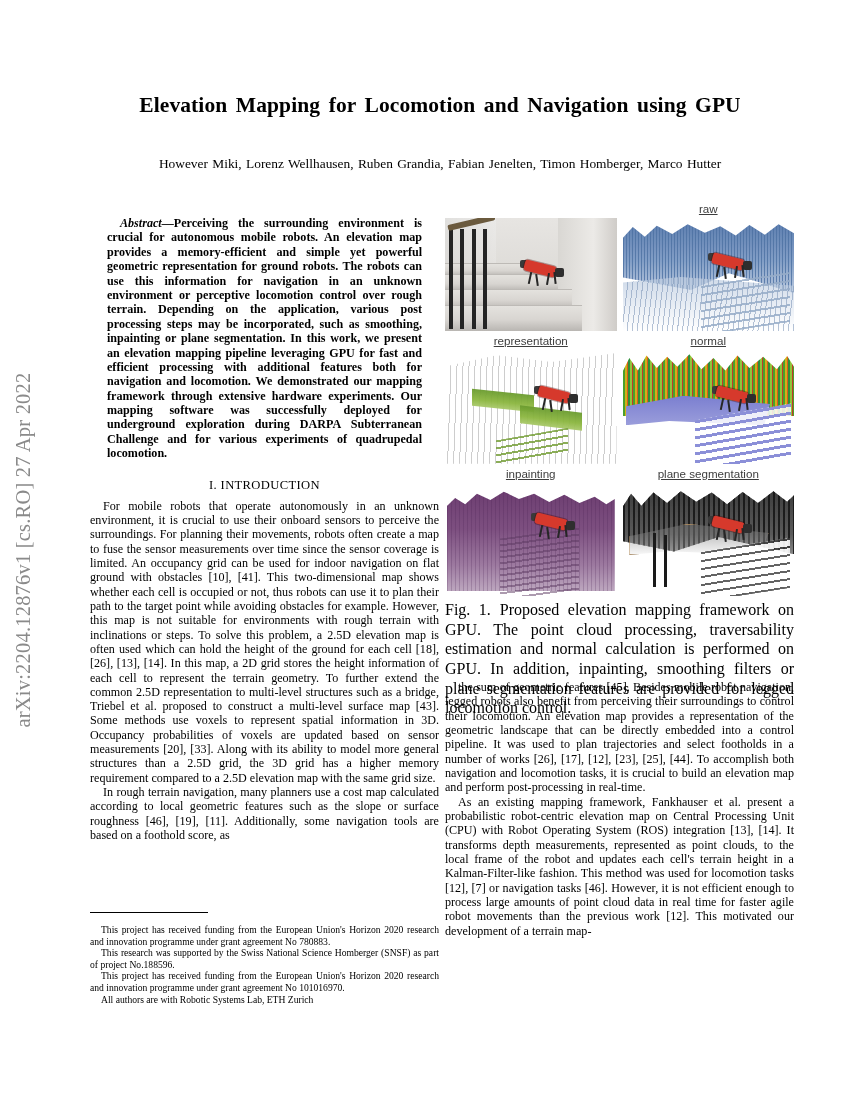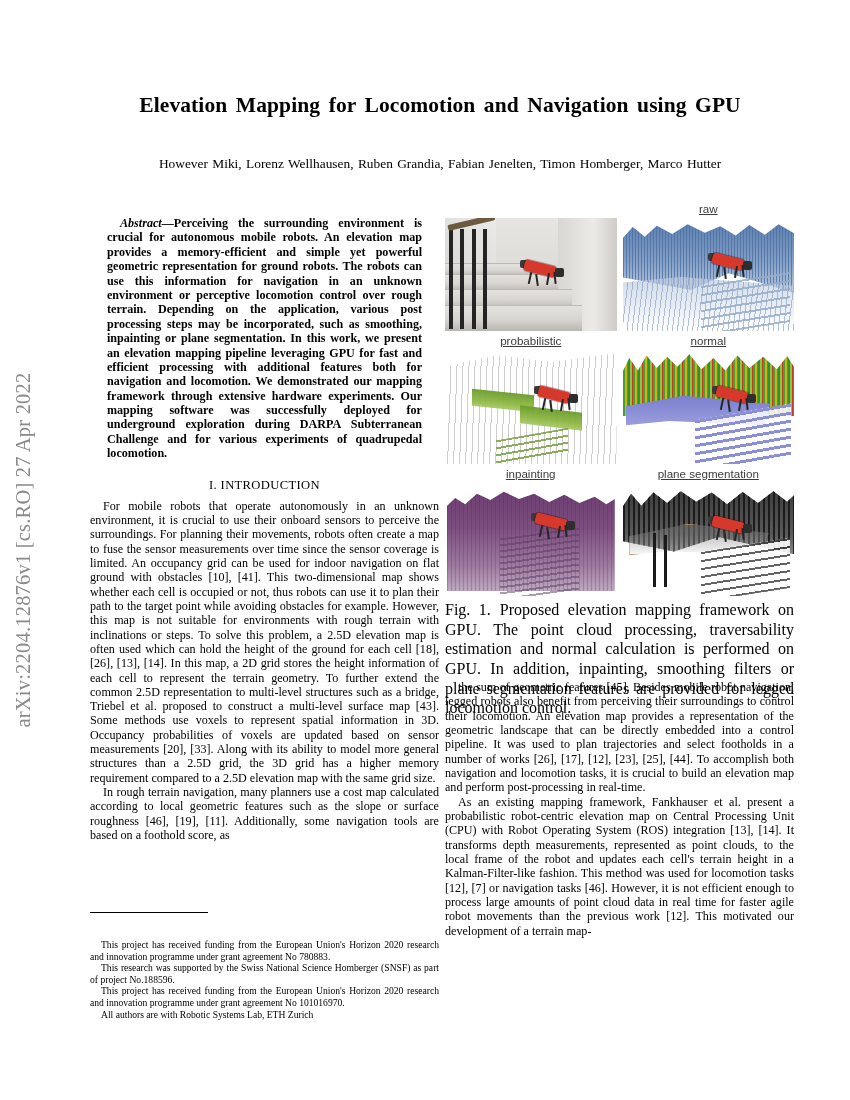--- a/index.html
+++ b/index.html
@@ -109,21 +109,20 @@
 
   
   #footnotes {
     position: absolute;
     left: 75px;
     top: 924px;
     width: 349px;
     font-size: 9.6px;
     line-height: 1.21;
     text-align: justify;
-    margin-top: 15px;
   }
   #footnote-rule {
     position: absolute;
     left: 75px;
     top: 912px;
     width: 118px;
     height: 1px;
     background: #000;
   }
   #footnotes p {
@@ -437,21 +436,21 @@
               <i></i>
               <i></i>
               <i></i>
           </div>
         </div>
       </div>
     </div>
 
     <div class="fig-row">
       <div class="fig-cell">
-        <div class="fig-caption-label">probabilistic</div>
+        <div class="fig-caption-label">representation</div>
         <div class="panel panel-trav">
           <div class="trav-dots"></div>
           <div class="trav-patch trav-p1"></div>
           <div class="trav-patch trav-p2"></div>
           <div class="trav-patch trav-p3"></div>
           <div class="robot" style="left:52%; top:30%;">
             <div class="tail"></div>
               <div class="body"></div>
               <div class="head"></div>
             <i></i>

